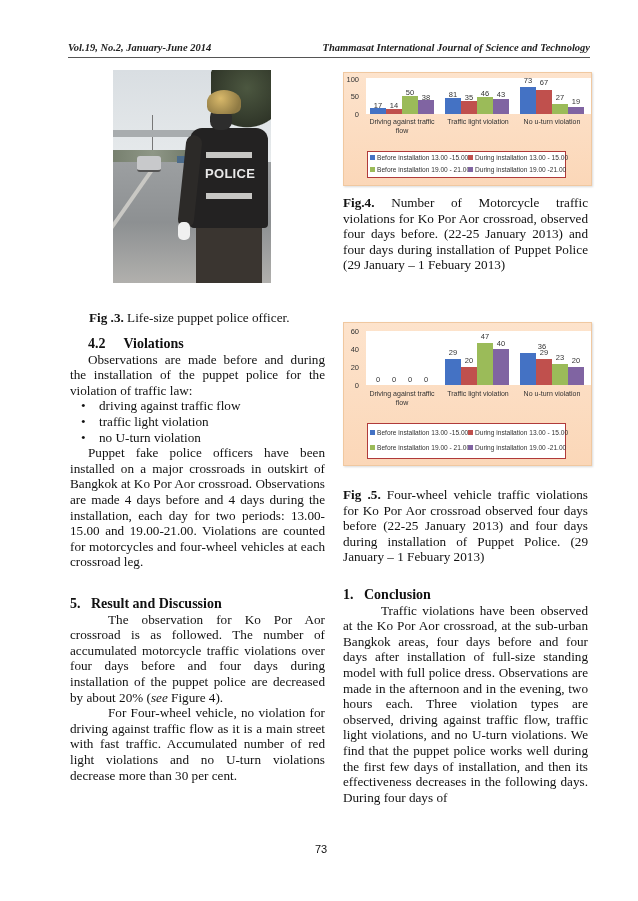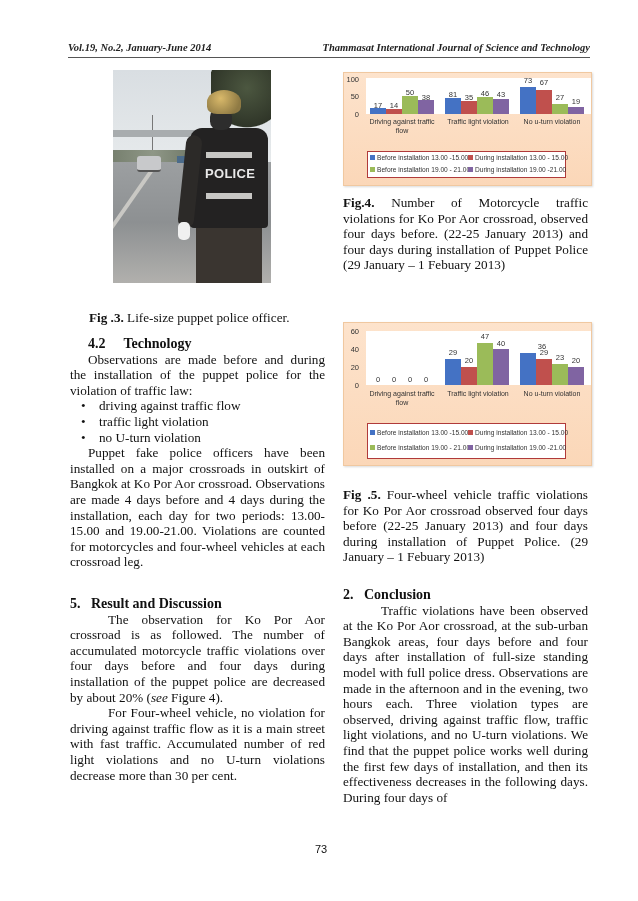--- a/index.html
+++ b/index.html
@@ -100,21 +100,21 @@
     <div class="stripe" style="top:103px;"></div>
   </div>
 </div>
 
 <div class="abs cap" style="left:89px; top:310px; width:240px;">
   <b>Fig .3.</b><span> Life-size puppet police officer.</span>
 </div>
 
 <div class="abs txt" style="left:70px; top:336px; width:255px;">
   <div class="sec" style="padding-left:18px;">
-    <span>4.2</span><span style="display:inline-block;width:18px;"></span><span>Technology</span>
+    <span>4.2</span><span style="display:inline-block;width:18px;"></span><span>Violations</span>
   </div>
   <p class="ind">Observations are made before and during the installation of the puppet police for the violation of traffic law:</p>
   <ul class="bul">
     <li>driving against traffic flow</li>
     <li>traffic light violation</li>
     <li>no U-turn violation</li>
   </ul>
   <p class="ind">Puppet fake police officers have been installed on a major crossroads in outskirt of Bangkok at Ko Por Aor crossroad. Observations are made 4 days before and 4 days during the installation, each day for two periods: 13.00-15.00 and 19.00-21.00. Violations are counted for motorcycles and four-wheel vehicles at each crossroad leg.</p>
 </div>
 
@@ -216,17 +216,17 @@
     <div class="lg-item" style="left:2px; top:20px;"><span class="sw" style="background:#9bbb59;"></span><span>Before installation 19.00 - 21.00</span></div>
     <div class="lg-item" style="left:100px; top:20px;"><span class="sw" style="background:#8064a2;"></span><span>During installation 19.00 -21.00</span></div>
   </div>
 </div>
 
 <div class="abs txt" style="left:343px; top:487px; width:245px;">
   <b>Fig .5.</b><span>  Four-wheel vehicle traffic violations for Ko Por Aor crossroad observed four days before (22-25 January 2013) and four days during installation of Puppet Police. (29 January – 1 Febuary 2013)</span>
 </div>
 
 <div class="abs txt" style="left:343px; top:587px; width:245px;">
-  <div class="sec" style="white-space:pre;">2.   Conclusion</div>
+  <div class="sec" style="white-space:pre;">1.   Conclusion</div>
   <p class="ind2">Traffic violations have been observed at the Ko Por Aor  crossroad, at the sub-urban Bangkok areas, four days before and four days after installation of full-size standing model with full police dress.   Observations are made in the afternoon and in the evening, two hours each.  Three violation types are observed, driving against traffic flow, traffic light violations, and no U-turn violations.  We find that the puppet police works well during the first few days of installation, and then its effectiveness decreases in the following days.   During four days of</p>
 </div>
 
 <div class="abs pnum" style="left:311px; top:843px; width:20px; text-align:center;">73</div>
 
 </body></html>

